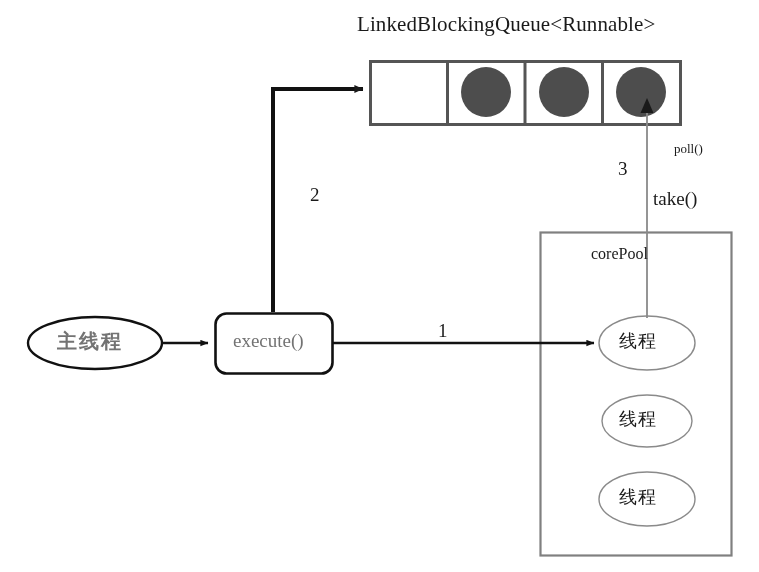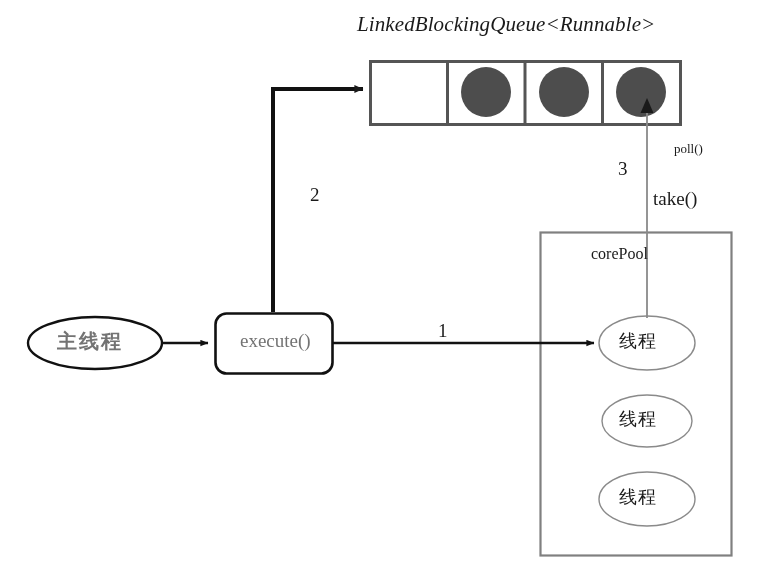--- a/index.html
+++ b/index.html
@@ -27,21 +27,20 @@
     position: absolute;
     white-space: nowrap;
     line-height: 1;
     color: #1a1a1a;
   }
   #queue-title {
     left: 357px;
     top: 14px;
     font-size: 21px;
     letter-spacing: 0.1px;
-    font-style: italic;
   }
   #corepool-label {
     left: 591px;
     top: 246px;
     font-size: 16px;
   }
   #label-1 { left: 438px; top: 321px; font-size: 19px; }
   #label-2 { left: 310px; top: 185px; font-size: 19px; }
   #label-3 { left: 618px; top: 159px; font-size: 19px; }
   #label-poll { left: 674px; top: 142px; font-size: 13px; }
@@ -57,21 +56,20 @@
     top: 331px;
     font-size: 20px;
     font-family: "Liberation Sans", "DejaVu Sans", sans-serif;
     font-weight: 600;
     letter-spacing: 2px;
   }
   #execute-text {
     left: 233px;
     top: 331px;
     font-size: 19px;
-    margin-left: 7px;
   }
   .worker-text {
     font-size: 18px;
     font-family: Liberation Mono, monospace;
     letter-spacing: 1px;
     color: #1a1a1a;
   }
   #worker-text-0 { left: 619px; top: 333px; }
   #worker-text-1 { left: 619px; top: 411px; }
   #worker-text-2 { left: 619px; top: 489px; }

